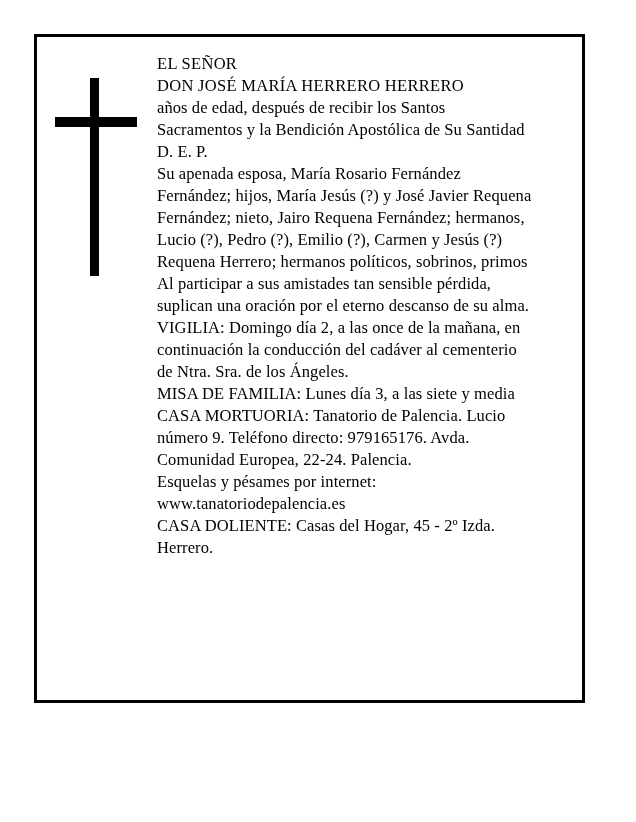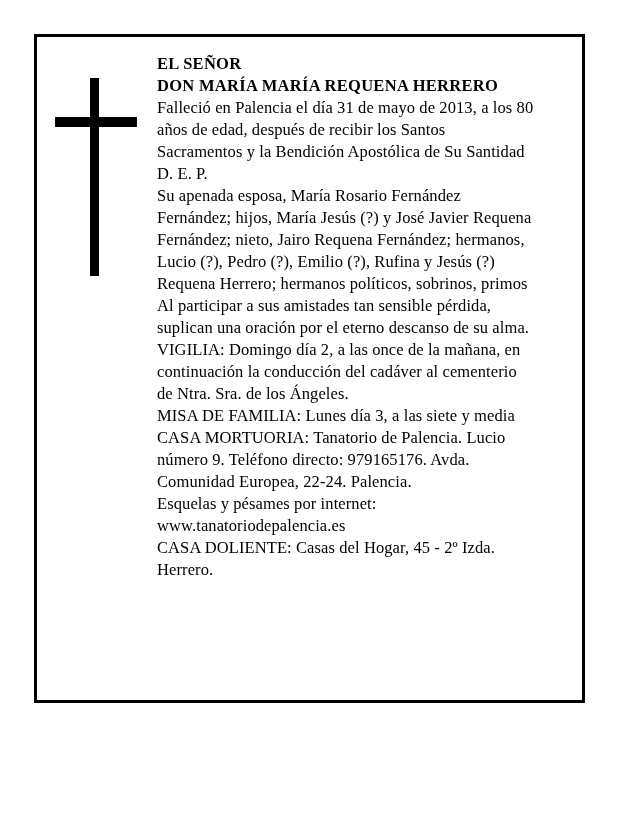--- a/index.html
+++ b/index.html
@@ -61,47 +61,46 @@
   }
 
   .notice-line {
     display: block;
     font-size: 16.5px;
     line-height: 22px;
     letter-spacing: 0.1px;
     white-space: pre;
   }
   .notice-line.heading {
-    font-weight: bold;
+    font-weight: normal;
     letter-spacing: 0.3px;
   }
 </style>
 </head>
 <body>
 
 <div id="obituary-notice">
 
   <div id="cross-emblem">
     <div class="cross-vertical"></div>
     <div class="cross-horizontal"></div>
   </div>
 
   <div id="notice-text">
 
     <span class="notice-line heading">EL SEÑOR</span>
-    <span class="notice-line heading">DON MARÍA MARÍA REQUENA HERRERO</span>
+    <span class="notice-line heading">DON JOSÉ MARÍA HERRERO HERRERO</span>
 
-    <span class="notice-line">Falleció en Palencia el día 31 de mayo de 2013, a los 80</span>
     <span class="notice-line">años de edad, después de recibir los Santos</span>
     <span class="notice-line">Sacramentos y la Bendición Apostólica de Su Santidad</span>
     <span class="notice-line">D. E. P.</span>
     <span class="notice-line">Su apenada esposa, María Rosario Fernández</span>
     <span class="notice-line">Fernández; hijos, María Jesús (?) y José Javier Requena</span>
     <span class="notice-line">Fernández; nieto, Jairo Requena Fernández; hermanos,</span>
-    <span class="notice-line">Lucio (?), Pedro (?), Emilio (?), Rufina y Jesús (?)</span>
+    <span class="notice-line">Lucio (?), Pedro (?), Emilio (?), Carmen y Jesús (?)</span>
     <span class="notice-line">Requena Herrero; hermanos políticos, sobrinos, primos</span>
     <span class="notice-line">Al participar a sus amistades tan sensible pérdida,</span>
     <span class="notice-line">suplican una oración por el eterno descanso de su alma.</span>
     <span class="notice-line">VIGILIA: Domingo día 2, a las once de la mañana, en</span>
     <span class="notice-line">continuación la conducción del cadáver al cementerio</span>
     <span class="notice-line">de Ntra. Sra. de los Ángeles.</span>
     <span class="notice-line">MISA DE FAMILIA: Lunes día 3, a las siete y media</span>
     <span class="notice-line">CASA MORTUORIA: Tanatorio de Palencia. Lucio</span>
     <span class="notice-line">número 9. Teléfono directo: 979165176. Avda.</span>
     <span class="notice-line">Comunidad Europea, 22-24. Palencia.</span>

